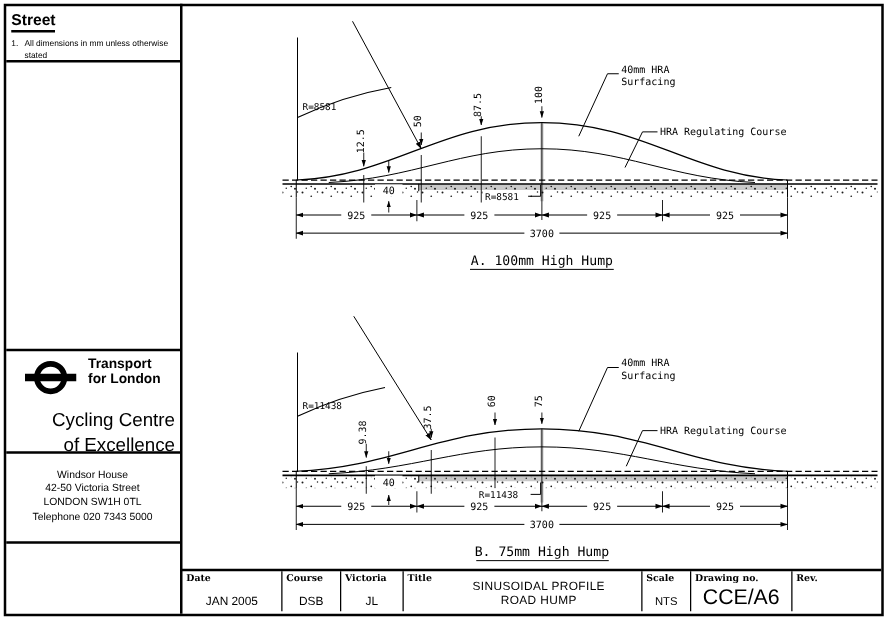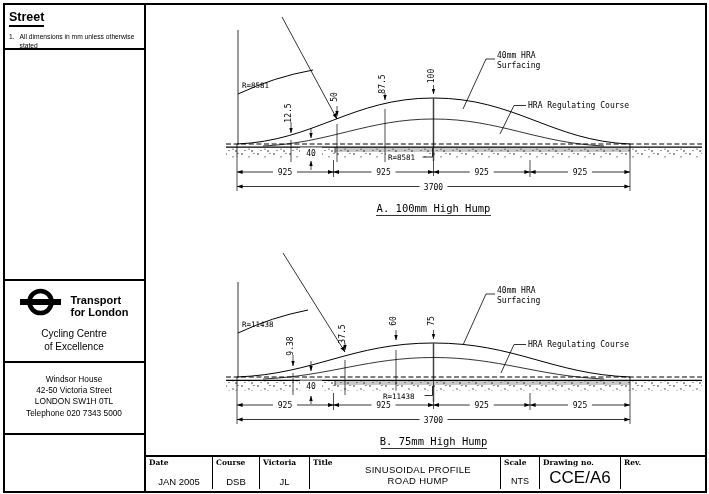--- a/index.html
+++ b/index.html
@@ -8,23 +8,23 @@
   .abs{position:absolute}
   
   #outer-border{left:3px;top:3px;width:700px;height:486px;border:2px solid #000}
   .vline{background:#000;width:2px}
   .hline{background:#000;height:2px}
   
   #notes-block{left:9px;top:7px;width:130px}
   .notes-heading{display:inline-block;font-size:12.5px;font-weight:bold;border-bottom:2px solid #000;padding-bottom:1px}
   .notes-item{margin-top:5px;display:flex;gap:5px;font-size:6.7px;line-height:1.35}
   #logo-block{left:8px;top:286px;width:132px}
-  .logo-row{display:flex;align-items:flex-end;justify-content:center;gap:7px}
+  .logo-row{display:flex;align-items:flex-start;justify-content:center;gap:7px}
   .brand-text{font-size:11px;font-weight:bold;line-height:1.08}
-  .centre-text{margin-top:8px;text-align:center;font-size:10px;line-height:1.3}
+  .centre-text{margin-top:8px;text-align:right;font-size:15px;line-height:1.3}
   #address-block{left:8px;top:374px;width:132px;text-align:center;font-size:8.3px;line-height:1.35}
   
   #titleblock{left:146px;top:456.5px;width:559px;height:32px;display:flex}
   .tb-cell{position:relative;border-right:1px solid #000;box-sizing:border-box}
   .tb-cell:last-child{border-right:none}
   .tb-label{position:absolute;top:1px;left:3px;font-family:"DejaVu Serif",serif;font-weight:600;font-size:7.5px;white-space:nowrap}
   .tb-val{margin-top:19px;text-align:center;font-size:9.5px}
   .tb-val-big{margin-top:11px;text-align:center;font-size:17px}
   .tb-title-wrap{margin-top:7px;padding-left:26px;text-align:center;font-size:9.5px;line-height:11px;letter-spacing:.3px}
   
@@ -256,21 +256,21 @@
     <path class="s08" d="M495,294 L486,294 L463,345"></path>
     <text class="t8" x="528" y="347">HRA Regulating Course</text>
     <path class="s08" d="M526,344.5 L514,344.5 L501,373"></path>
 
     <text class="t10" text-anchor="middle" x="433.5" y="445">B. 75mm High Hump</text>
     <line class="s08" x1="381" y1="448.5" x2="487" y2="448.5"></line>
   </g>
 </svg>
 
 <div class="abs" id="titleblock">
-  <div class="tb-cell" style="width:67px">
+  <div class="tb-cell" style="width:80px">
     <span class="tb-label">Date</span>
     <div class="tb-val">JAN 2005</div>
   </div>
   <div class="tb-cell" style="width:47px">
     <span class="tb-label">Course</span>
     <div class="tb-val">DSB</div>
   </div>
   <div class="tb-cell" style="width:50px">
     <span class="tb-label">Victoria</span>
     <div class="tb-val">JL</div>

